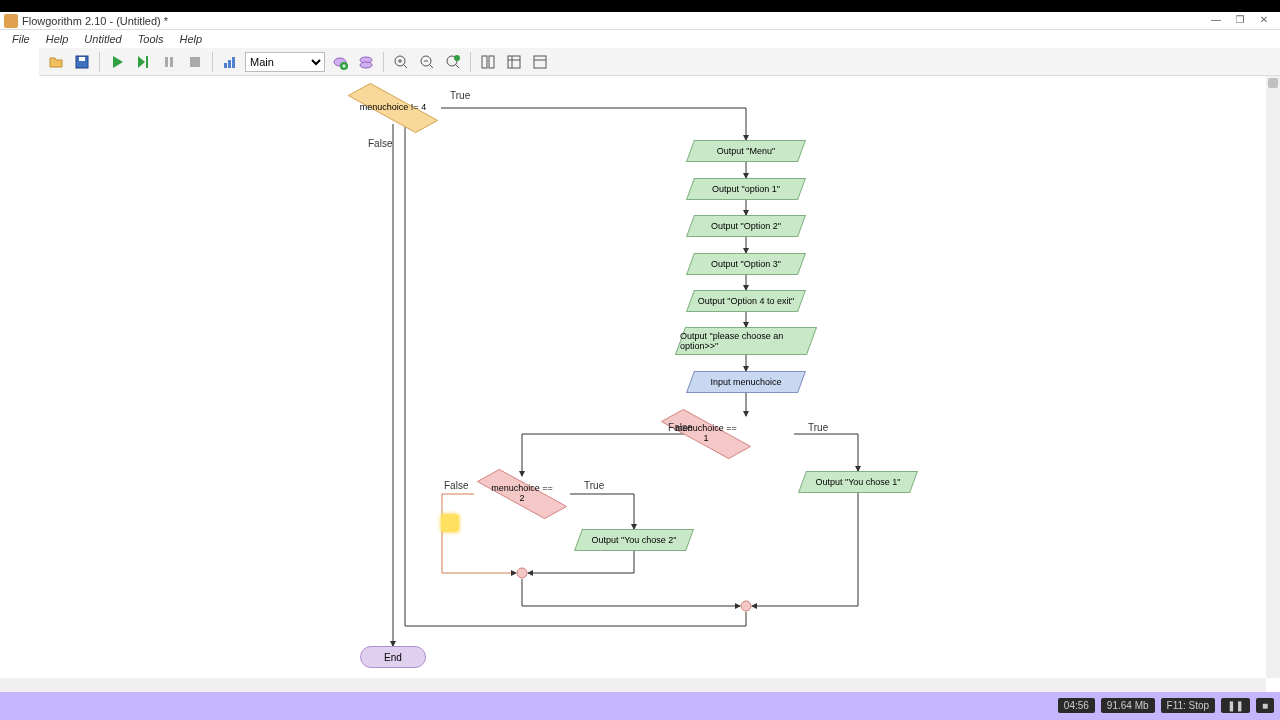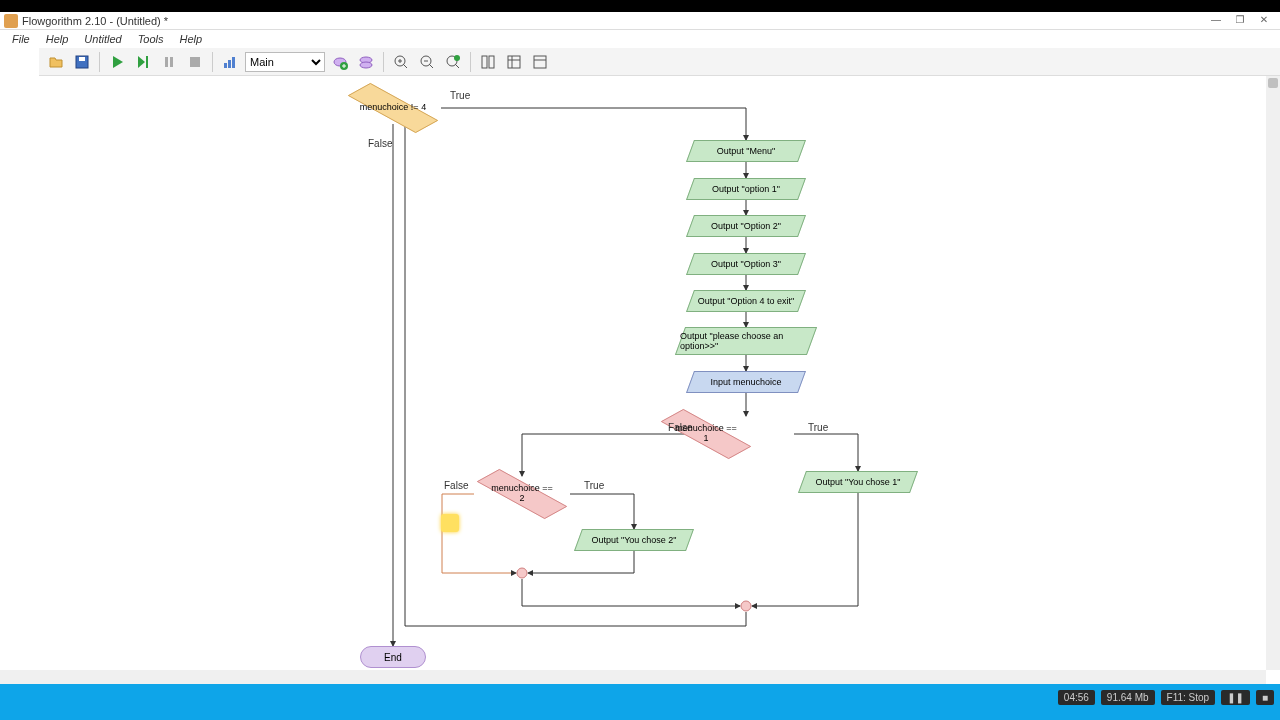--- a/index.html
+++ b/index.html
@@ -1,19 +1,19 @@
 <!DOCTYPE html>
 <html><head>
 <meta charset="utf-8">
 <style>
 * { margin: 0; padding: 0; box-sizing: border-box; font-family: Arial, sans-serif; }
 html, body { width: 1280px; height: 720px; overflow: hidden; }
 body { background: #000; display: flex; flex-direction: column; }
 .letterbox-top { height: 12px; background: #000; }
-.letterbox-bottom { height: 36px; background: #0ea5e9; position: relative; }
+.letterbox-bottom { height: 28px; background: #c4b5fd; position: relative; }
 .app { flex: 1; background: #fff; display: flex; flex-direction: column; position: relative; }
 .titlebar { height: 18px; background: #fff; border-bottom: 1px solid #ddd; display: flex; align-items: center; padding: 8px 4px; font-size: 11px; color: #333; }
 .titlebar .icon { width: 14px; height: 14px; background: #e0a050; margin-right: 4px; border-radius: 2px; }
 .titlebar .title { flex: 1; }
 .titlebar .winbtn { width: 24px; height: 14px; text-align: center; font-size: 10px; color: #666; cursor: pointer; }
 .menubar { height: 18px; background: #fff; display: flex; align-items: center; padding: 0 4px; font-size: 11px; color: #333; }
 .menubar .item { padding: 0 8px; cursor: pointer; font-style: italic; }
 .toolbar { height: 28px; background: #f4f4f4; border-bottom: 1px solid #ddd; display: flex; align-items: center; padding: 0 6px; gap: 4px; margin-left: 39px; }
 .toolbar .btn { width: 22px; height: 22px; display: flex; align-items: center; justify-content: center; cursor: pointer; border-radius: 2px; }
 .toolbar .sep { width: 1px; height: 20px; background: #ccc; margin: 0 2px; }

